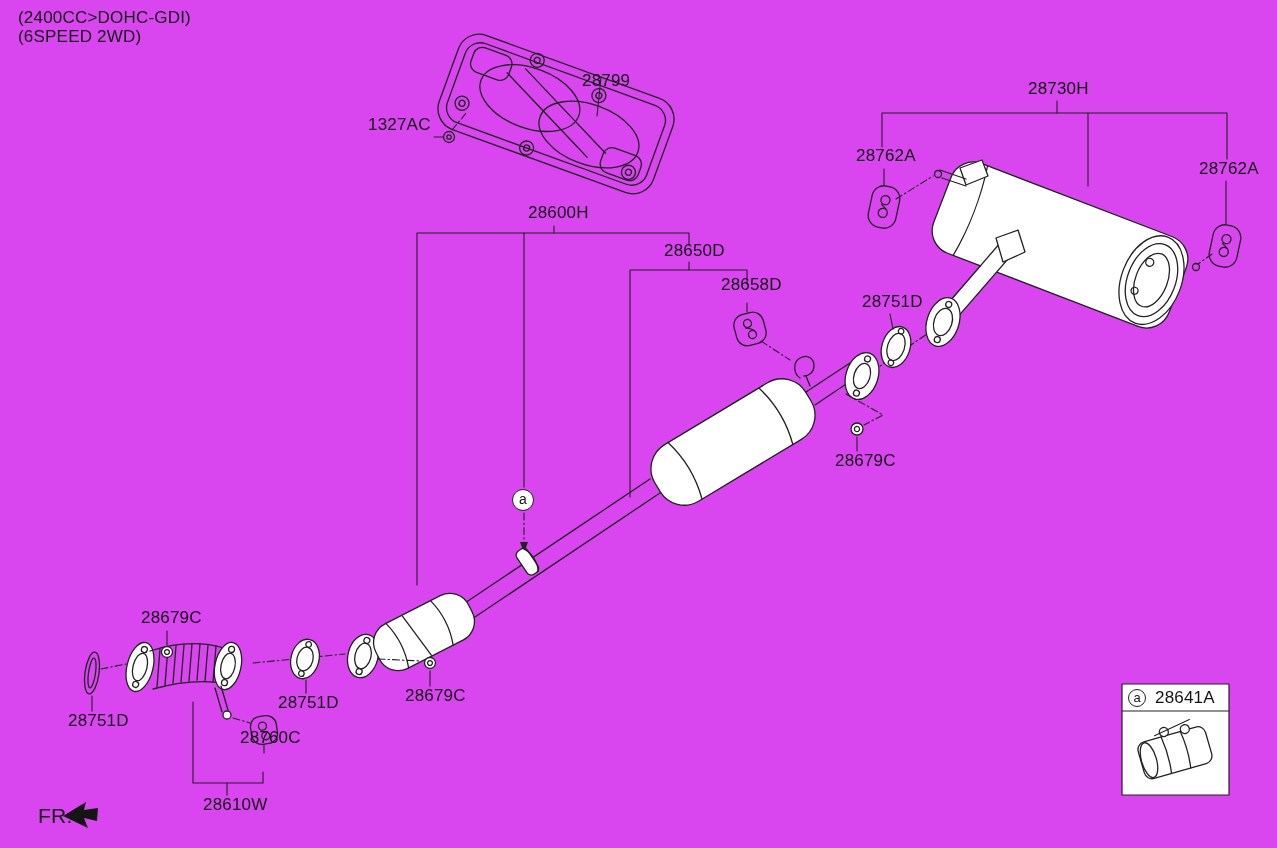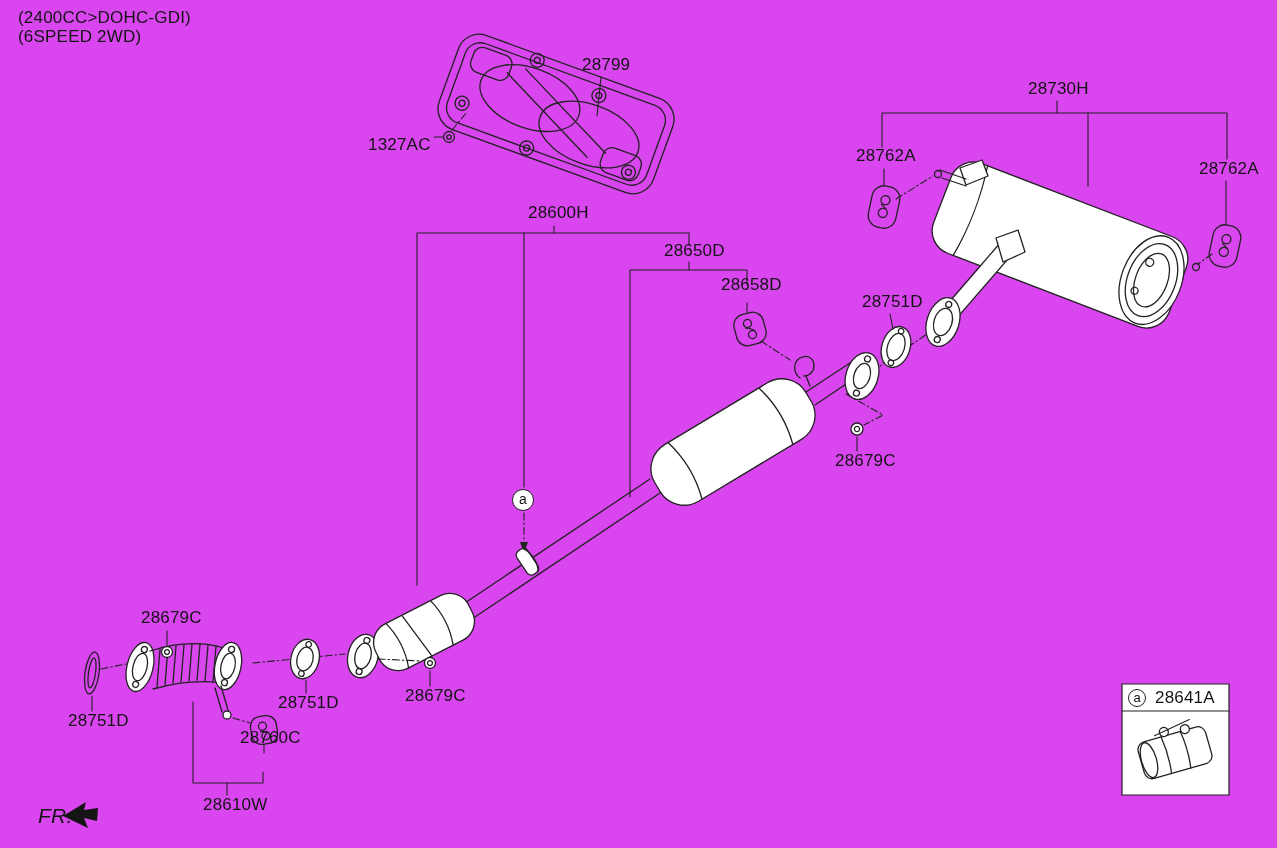--- a/index.html
+++ b/index.html
@@ -2,21 +2,21 @@
 <html><head>
 <meta charset="utf-8">
 <style>
   html,body{margin:0;padding:0;background:#fff;}
   .stage{position:relative;width:1277px;height:848px;background:#d946ef;overflow:hidden;
          font-family:"Liberation Sans",sans-serif;}
   .stage svg{position:absolute;left:0;top:0;}
   .lbl{position:absolute;font-size:17px;line-height:1.05;color:#141414;white-space:nowrap;
        letter-spacing:.2px;}
   .spec{font-size:17px;}
-  .fr{font-size:21px;font-style:italic;}
+  .fr{font-size:21px;}
   .marker{position:absolute;border:1.4px solid #222;border-radius:50%;text-align:center;
           color:#141414;background:#fff;box-sizing:border-box;}
   .marker.big{width:22px;height:22px;font-size:14px;line-height:19px;}
   .marker.small{width:18px;height:18px;font-size:13px;line-height:15px;}
 </style>
 </head>
 <body>
 
 <div class="stage">
 
@@ -279,22 +279,22 @@
       <circle cx="-4" cy="-23" r="4.5" fill="#fff"></circle>
       <circle cx="17" cy="-20" r="4.5" fill="#fff"></circle>
       <path d="M-14,-22 L24,-28" stroke-width="1.1"></path>
     </g>
   </g>
 </svg>
 
 <div class="lbl spec" style="left:18px;top:9px">(2400CC&gt;DOHC-GDI)</div>
 <div class="lbl spec" style="left:18px;top:28px">(6SPEED 2WD)</div>
 
-<div class="lbl" style="left:582px;top:56px">28799</div>
-<div class="lbl" style="left:368px;top:136px">1327AC</div>
+<div class="lbl" style="left:582px;top:72px">28799</div>
+<div class="lbl" style="left:368px;top:116px">1327AC</div>
 <div class="lbl" style="left:528px;top:204px">28600H</div>
 <div class="lbl" style="left:664px;top:242px">28650D</div>
 <div class="lbl" style="left:721px;top:276px">28658D</div>
 <div class="lbl" style="left:1028px;top:80px">28730H</div>
 <div class="lbl" style="left:856px;top:147px">28762A</div>
 <div class="lbl" style="left:1199px;top:160px">28762A</div>
 <div class="lbl" style="left:862px;top:293px">28751D</div>
 <div class="lbl" style="left:835px;top:452px">28679C</div>
 <div class="lbl" style="left:141px;top:609px">28679C</div>
 <div class="lbl" style="left:68px;top:712px">28751D</div>

